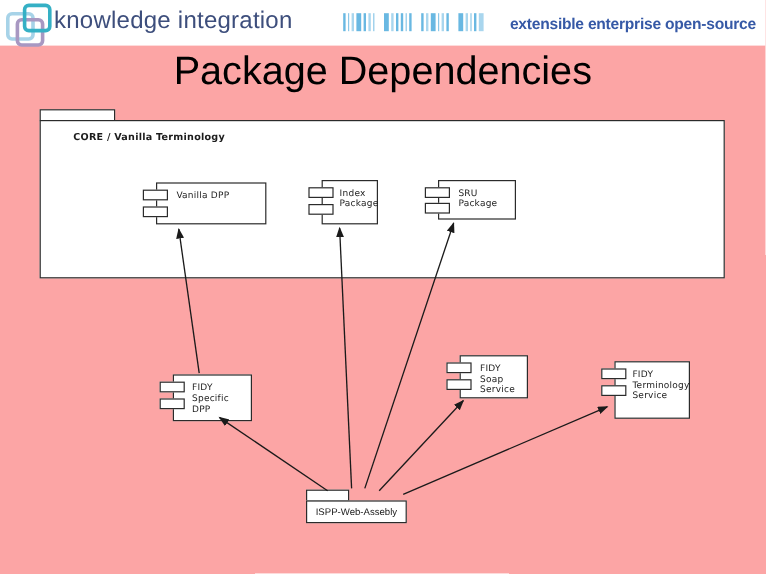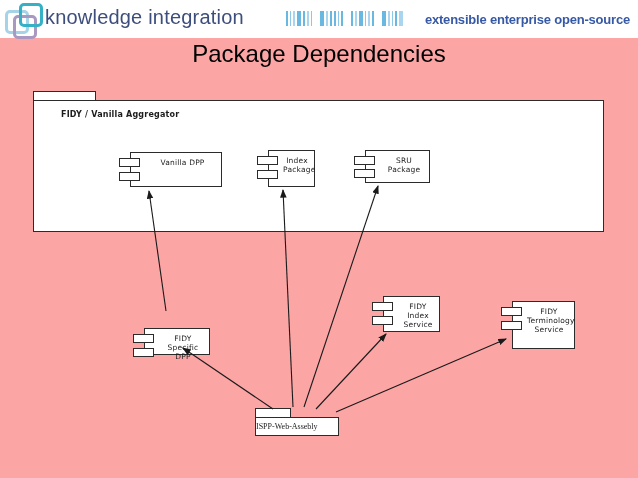--- a/index.html
+++ b/index.html
@@ -33,21 +33,21 @@
     position: absolute; right: 8px; top: 12px;
     font-family: "Liberation Sans", sans-serif;
     font-size: 13px; font-weight: 700; color: #3659a6; letter-spacing: -0.2px;
   }
 
   
   #slide-title {
     position: absolute; left: 0; top: 40px; width: 638px;
     text-align: center;
     font-family: "Liberation Sans", sans-serif;
-    font-size: 24px; color: #000;
+    font-size: 33px; color: #000;
   }
 
   
   .pkg-tab, .pkg-body, .component, .port {
     position: absolute; background: #fff; border: 1px solid #2b2b2b; box-sizing: border-box;
   }
   #pkg-core-tab  { left: 33px; top: 91px;  width: 63px;  height: 10px; }
   #pkg-core-body { left: 33px; top: 100px; width: 571px; height: 132px; }
   #core-label {
     position: absolute; left: 27px; top: 9px;
@@ -55,37 +55,37 @@
   }
 
   .component { z-index: 2; }
   .port { width: 21px; height: 9px; left: -12px; z-index: 3; }
   .port.p1 { top: 5px; }
   .port.p2 { top: 19px; }
   #c-sru .port.p2 { top: 18px; }
   .clabel {
     display: block; margin: 5px 3px 0 16px;
     font-size: 7.5px; line-height: 9px; color: #1c1c1c;
-    white-space: pre-line; letter-spacing: 0.2px; text-align: center;
+    white-space: pre-line; letter-spacing: 0.2px;
   }
 
   #c-vanilla   { left: 130px; top: 152px; width: 92px; height: 35px; }
   #c-index     { left: 268px; top: 150px; width: 47px; height: 37px; }
   #c-sru       { left: 365px; top: 150px; width: 65px; height: 33px; }
-  #c-fidy-dpp  { left: 144px; top: 328px; width: 66px; height: 27px; }
+  #c-fidy-dpp  { left: 144px; top: 312px; width: 66px; height: 39px; }
   #c-soap      { left: 383px; top: 296px; width: 57px; height: 36px; }
   #c-term      { left: 512px; top: 301px; width: 63px; height: 48px; }
   #c-index .clabel, #c-term .clabel { margin-left: 14px; }
   #c-fidy-dpp .clabel { margin-left: 15px; }
 
   #pkg-ispp-tab  { left: 255px; top: 408px; width: 36px; height: 10px; }
   #pkg-ispp-body { left: 255px; top: 417px; width: 84px; height: 19px; z-index: 2; }
   #ispp-label {
-    display: block; margin-top: 4px;
-    font-family: Liberation Serif, serif;
+    display: block; text-align: center; margin-top: 4px;
+    font-family: Liberation Sans, sans-serif;
     font-size: 8px; color: #1c1c1c;
   }
 
   #arrows { position: absolute; left: 0; top: 0; z-index: 4; pointer-events: none; }
   #arrows line { stroke: #1a1a1a; stroke-width: 1.1; }
 </style>
 </head>
 <body>
 
 <div id="page">
@@ -101,21 +101,21 @@
       <i></i><i></i><i></i><i></i><i></i><i></i><i></i><i></i><i></i><i></i><i></i><i></i>
       <i></i><i></i><i></i><i></i><i></i><i></i><i></i><i></i><i></i><i></i><i></i><i></i>
     </span>
     <span id="tagline">extensible enterprise open-source</span>
   </div>
 
   <div id="slide-title">Package Dependencies</div>
 
   <div id="pkg-core-tab" class="pkg-tab"></div>
   <div id="pkg-core-body" class="pkg-body">
-    <span id="core-label">FIDY / Vanilla Aggregator</span>
+    <span id="core-label">CORE / Vanilla Terminology</span>
   </div>
 
   <div id="c-vanilla" class="component">
     <i class="port p1"></i>
     <i class="port p2"></i>
     <span class="clabel">Vanilla DPP</span>
   </div>
   <div id="c-index" class="component">
     <i class="port p1"></i>
     <i class="port p2"></i>
@@ -130,21 +130,21 @@
 
   <div id="c-fidy-dpp" class="component">
     <i class="port p1"></i>
     <i class="port p2"></i>
     <span class="clabel">FIDY Specific
 DPP</span>
   </div>
   <div id="c-soap" class="component">
     <i class="port p1"></i>
     <i class="port p2"></i>
-    <span class="clabel">FIDY Index
+    <span class="clabel">FIDY Soap
 Service</span>
   </div>
   <div id="c-term" class="component">
     <i class="port p1"></i>
     <i class="port p2"></i>
     <span class="clabel">FIDY
 Terminology
 Service</span>
   </div>
 

